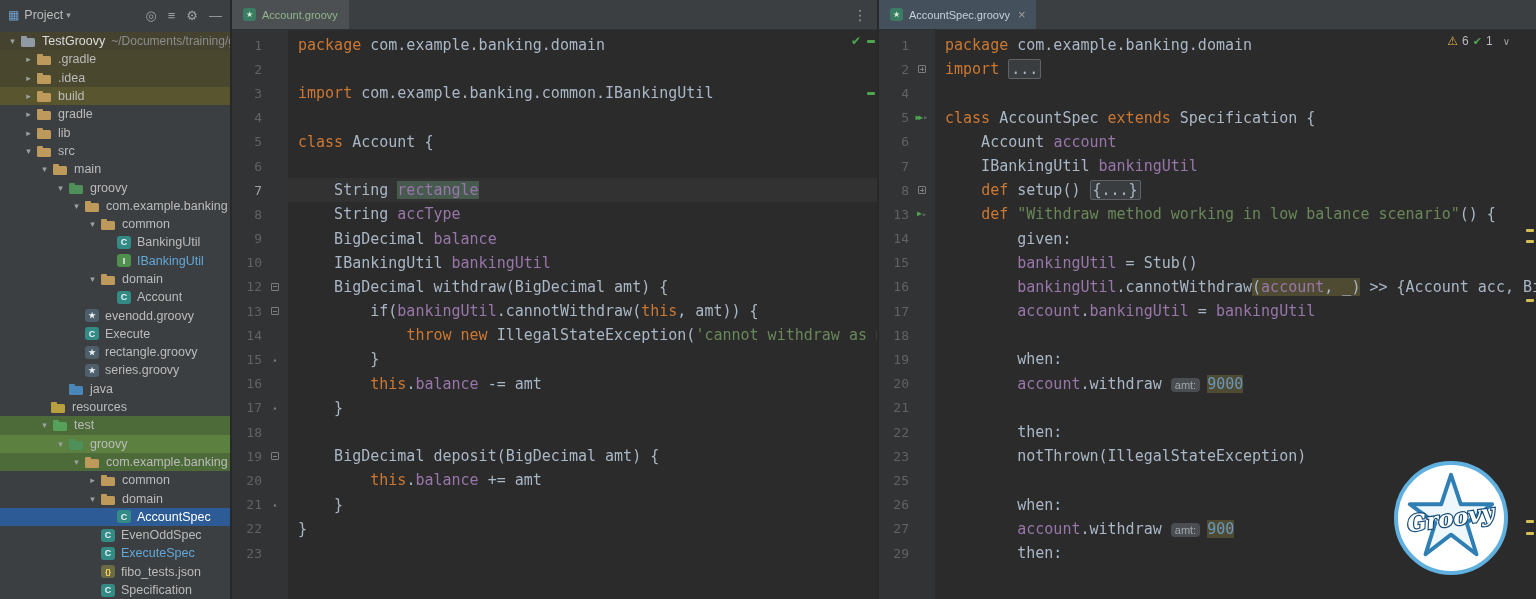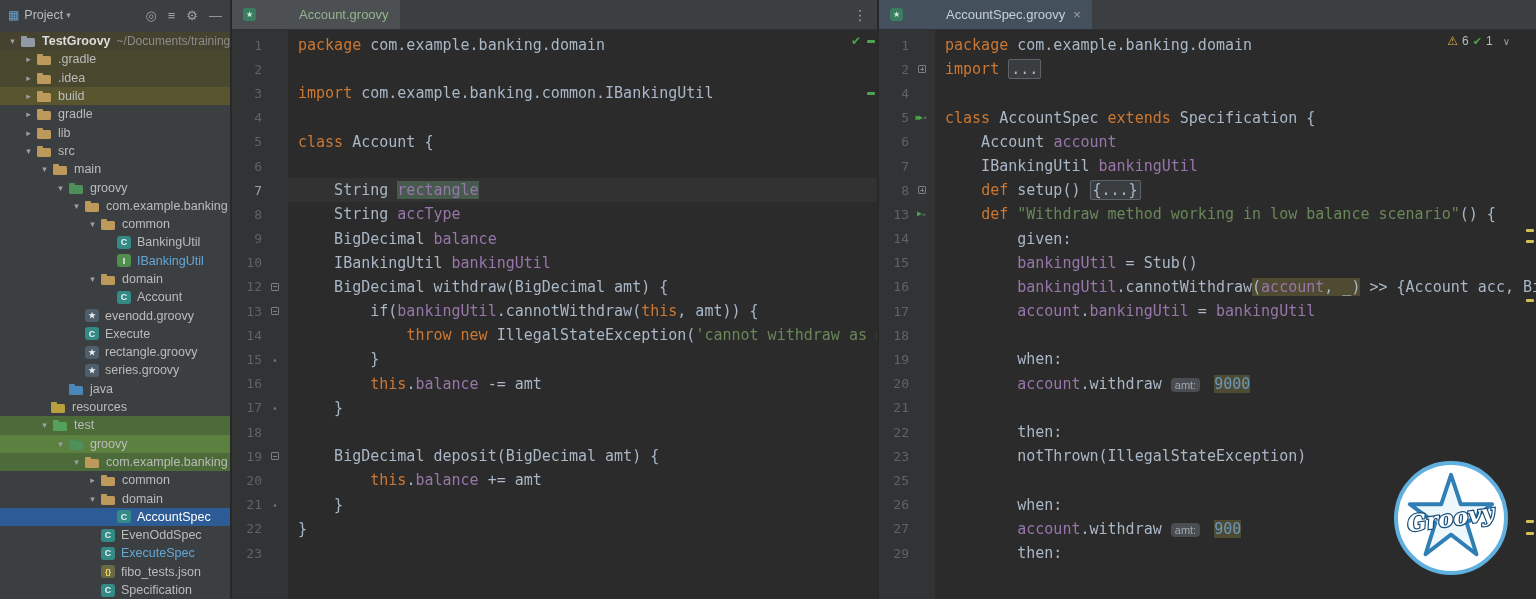--- a/index.html
+++ b/index.html
@@ -16,21 +16,21 @@
   .pane-header { height:30px; flex:none; display:flex; align-items:center; padding:0 8px; color:#bbbbbb; font-size:12.5px; }
   .ph-ic { color:#9da0a3; font-size:12px; margin-right:5px; }
   .ph-ic.proj { color:#6e9fce; }
   .ph-title { margin-right:3px; }
   .ph-caret { color:#9da0a3; font-size:9px; }
   .ph-right { margin-left:auto; display:flex; align-items:center; gap:11px; color:#9da0a3; font-size:13px; }
   .tree { flex:1; overflow:hidden; font-size:12.5px; color:#bbbbbb; padding-top:2px; }
   .trow { display:flex; align-items:center; height:18.3px; white-space:nowrap; cursor:default; }
   .chev { width:13px; flex:none; text-align:center; color:#9da0a3; font-size:9px; }
   .tlabel { margin-left:1px; }
-  .tlabel.bold { color:#dcdcdc; font-weight:bold; }
+  .tlabel.bold { color:#dcdcdc; font-weight:normal; }
   .tsub { color:#8c8c8c; margin-left:6px; font-size:12px; }
   .lc-blue { color:#64a8d8; }
   .s-root   { background:#45432f; }
   .s-olive  { background:#4a472f; }
   .s-olive2 { background:#59562f; }
   .s-green  { background:#4c6b38; }
   .s-green2 { background:#5c8040; }
   .s-sel    { background:#2d5b95; }
   .s-sel .tlabel { color:#ffffff; }
 
@@ -52,21 +52,21 @@
   .vdiv { width:2px; flex:none; background:#282828; }
 
   
   .editor { position:relative; background:#2b2b2b; overflow:hidden; }
   .editor.mid { width:645px; flex:none; }
   .editor.right { flex:1; }
   .tabbar { height:30px; background:#3c3f41; display:flex; align-items:stretch; border-bottom:1px solid #2f3234; }
   .tab { display:flex; align-items:center; padding:0 11px; gap:6px; cursor:default; }
   .tab.mid-active { background:#4c5053; }
   .tab.right-active { background:#44515c; }
-  .tab-label { font-size:13px; color:#c6d0da;margin-left:37px; }
+  .tab-label { font-size:11px; color:#c6d0da; }
   .tab-label.green { color:#93b48c; }
   .ficon { width:13px; height:13px; flex:none; border-radius:3px; background:#3a7d62; color:#d4ecd7; font-size:8px; display:flex; align-items:center; justify-content:center; }
   .close-x { color:#9da0a3; font-size:13px; margin-left:2px; }
   .kebab { margin-left:auto; align-self:center; color:#9da0a3; font-size:14px; padding:0 10px; }
 
   .codearea { position:absolute; left:0; right:0; top:30px; bottom:0; overflow:hidden;
     font-family:"DejaVu Sans Mono", monospace; font-size:15px;
     background:linear-gradient(90deg,#313335 0,#313335 56px,#2b2b2b 56px);
     padding-top:3px; }
   .cline { display:flex; height:24.2px; }
@@ -75,21 +75,21 @@
   .gico { flex:1; display:flex; align-items:center; justify-content:center; gap:2px; }
   .codetxt { flex:1; min-width:0; white-space:pre; color:#a9b7c6; line-height:24.2px; padding-left:10px; }
   .caret .codetxt { background:#323232; }
   .caret .lnum { color:#a4a3a3; }
 
   .k { color:#cc7832; }
   .f { color:#9876aa; }
   .s { color:#6a8759; }
   .n { color:#6897bb; }
   .fold { background:#3a3d3f; border:1px solid #5f6368; border-radius:2px; padding:0 2px; }
-  .hint { background:#4a4e52; color:#9fa6ad; border-radius:4px; padding:1px 4px; font-size:11px; margin-right:14px; font-family:"Liberation Sans", sans-serif; }
+  .hint { background:#4a4e52; color:#9fa6ad; border-radius:4px; padding:1px 4px; font-size:11px; margin-right:7px; font-family:"Liberation Sans", sans-serif; }
   .hl { background:#4f4b33; }
   .idhl { background:#465a4e; }
 
   .gbox { width:8px; height:8px; flex:none; border:1px solid #7b7e81; border-radius:1px;
           background:linear-gradient(#7b7e81,#7b7e81) center/4px 1px no-repeat; }
   .gbox.plus { background:linear-gradient(#7b7e81,#7b7e81) center/4px 1px no-repeat,
                linear-gradient(#7b7e81,#7b7e81) center/1px 4px no-repeat; }
   .gfe { font-size:8px; color:#7b7e81; line-height:1; }
   .grun { color:#4da54d; font-size:8px; letter-spacing:-2px; line-height:1; }
   .gdarr { color:#5c6064; font-size:9px; line-height:1; }

